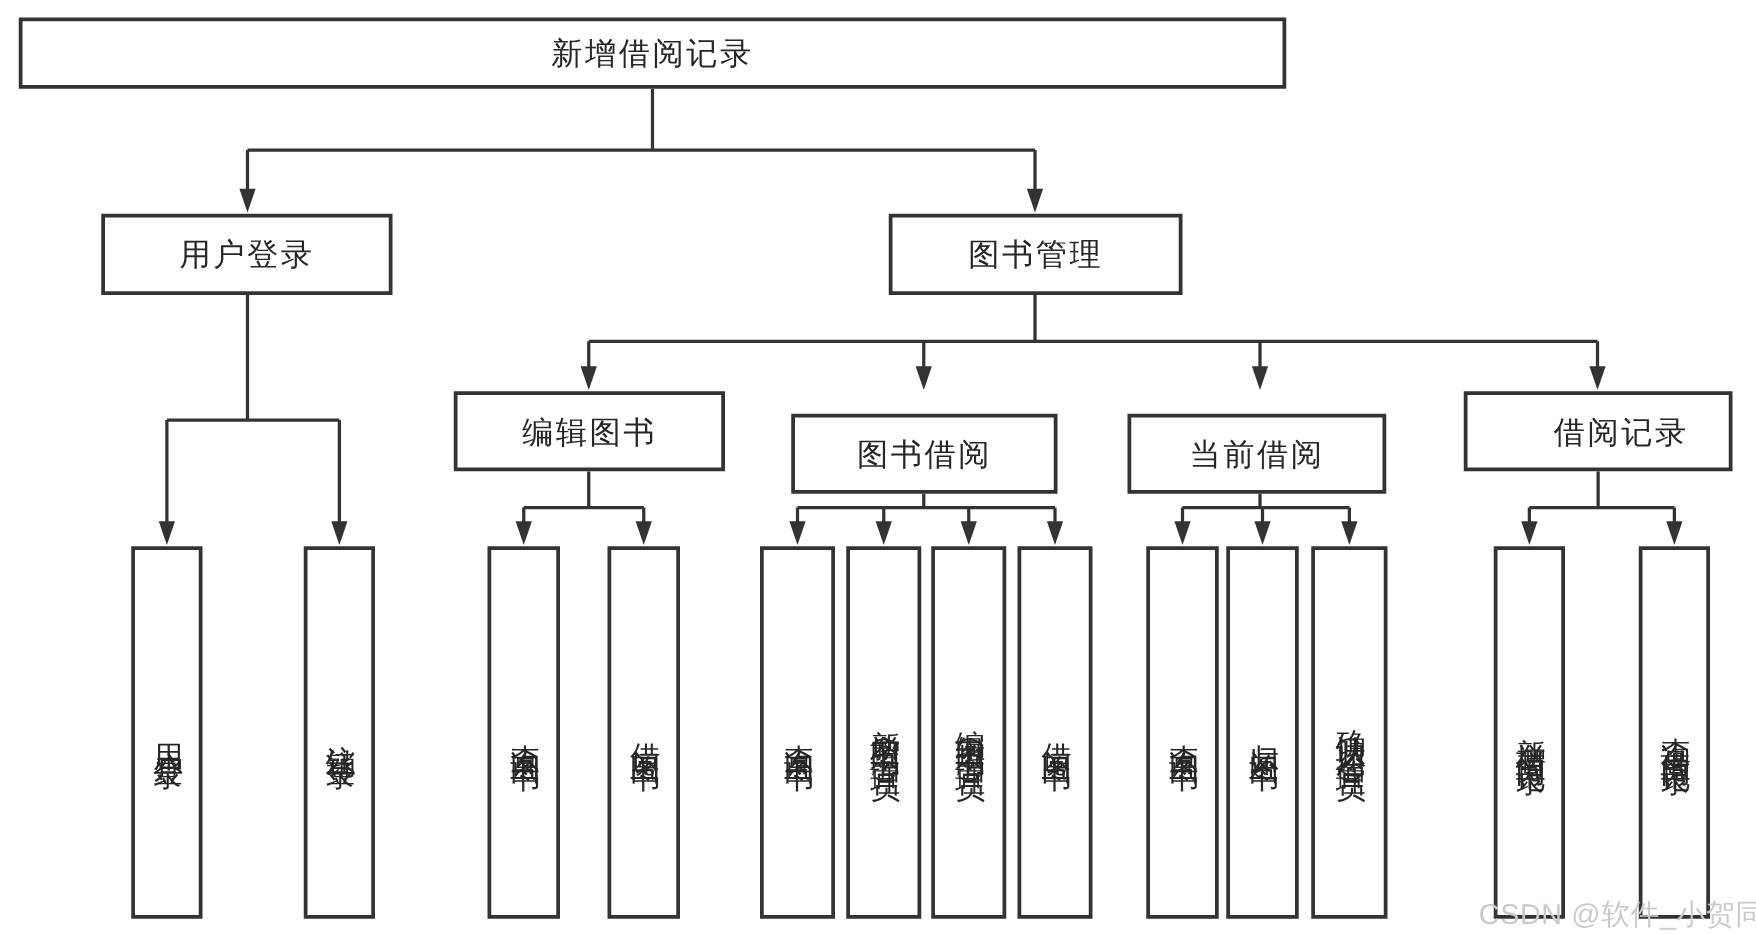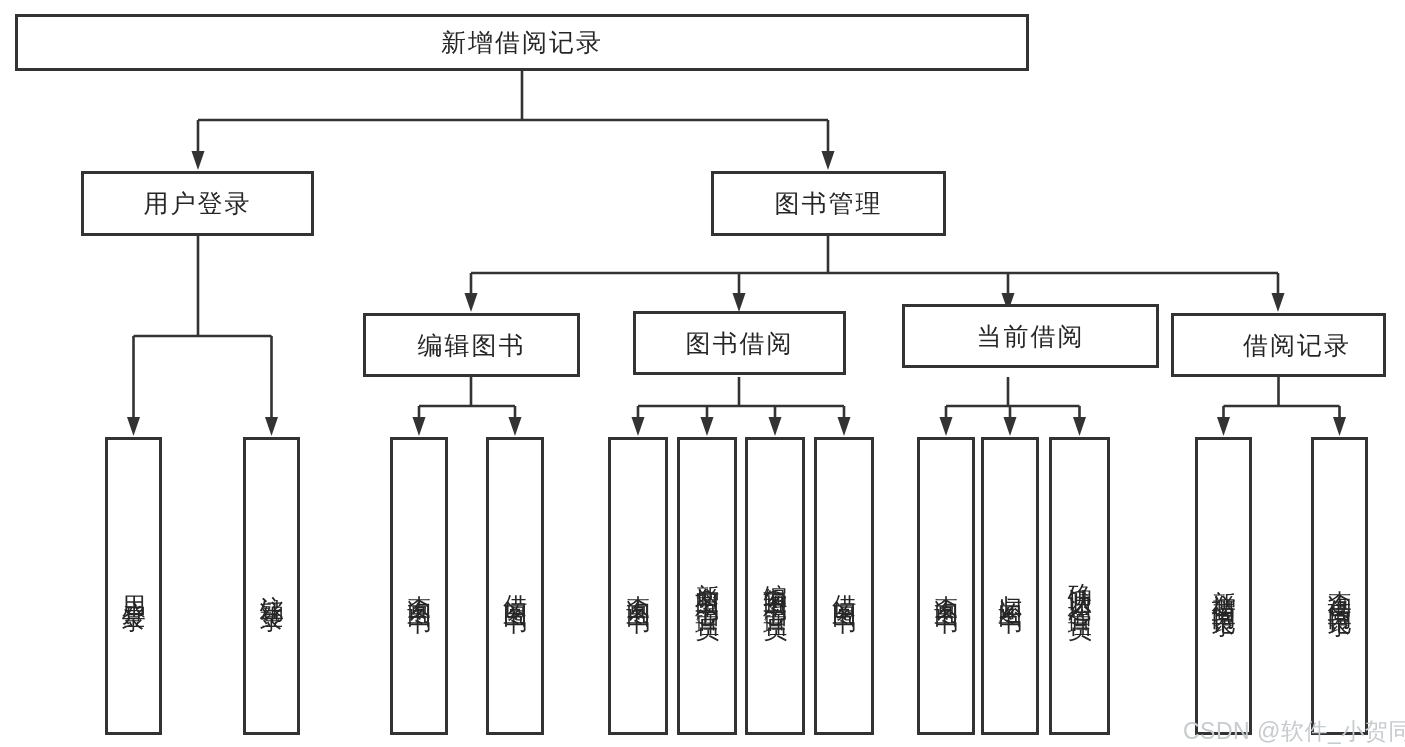--- a/index.html
+++ b/index.html
@@ -114,22 +114,22 @@
       <path class="ahead" d="M1333 417 L1346 417 L1339.5 436 Z"></path>
     </g>
   </svg>
 
   <div class="node" style="left:15px;top:14px;width:1014px;height:57px;">新增借阅记录</div>
 
   <div class="node" style="left:81px;top:171px;width:233px;height:65px;">用户登录</div>
   <div class="node" style="left:711px;top:171px;width:235px;height:65px;">图书管理</div>
 
   <div class="node" style="left:363px;top:313px;width:217px;height:64px;">编辑图书</div>
-  <div class="node" style="left:633px;top:311px;width:213px;height:64px;">图书借阅</div>
-  <div class="node" style="left:902px;top:304px;width:257px;height:64px;">当前借阅</div>
+  <div class="node" style="left:633px;top:331px;width:213px;height:64px;">图书借阅</div>
+  <div class="node" style="left:902px;top:331px;width:207px;height:64px;">当前借阅</div>
   <div class="node" style="left:1171px;top:313px;width:215px;height:64px;padding-left:37px;">借阅记录</div>
 
   <div class="leaf" style="left:105px;top:437px;width:57px;height:298px;">
     <span class="vtext">用户登录</span>
   </div>
   <div class="leaf" style="left:243px;top:437px;width:57px;height:298px;">
     <span class="vtext">注销登录</span>
   </div>
   <div class="leaf" style="left:390px;top:437px;width:58px;height:298px;">
     <span class="vtext">查询图书</span>

